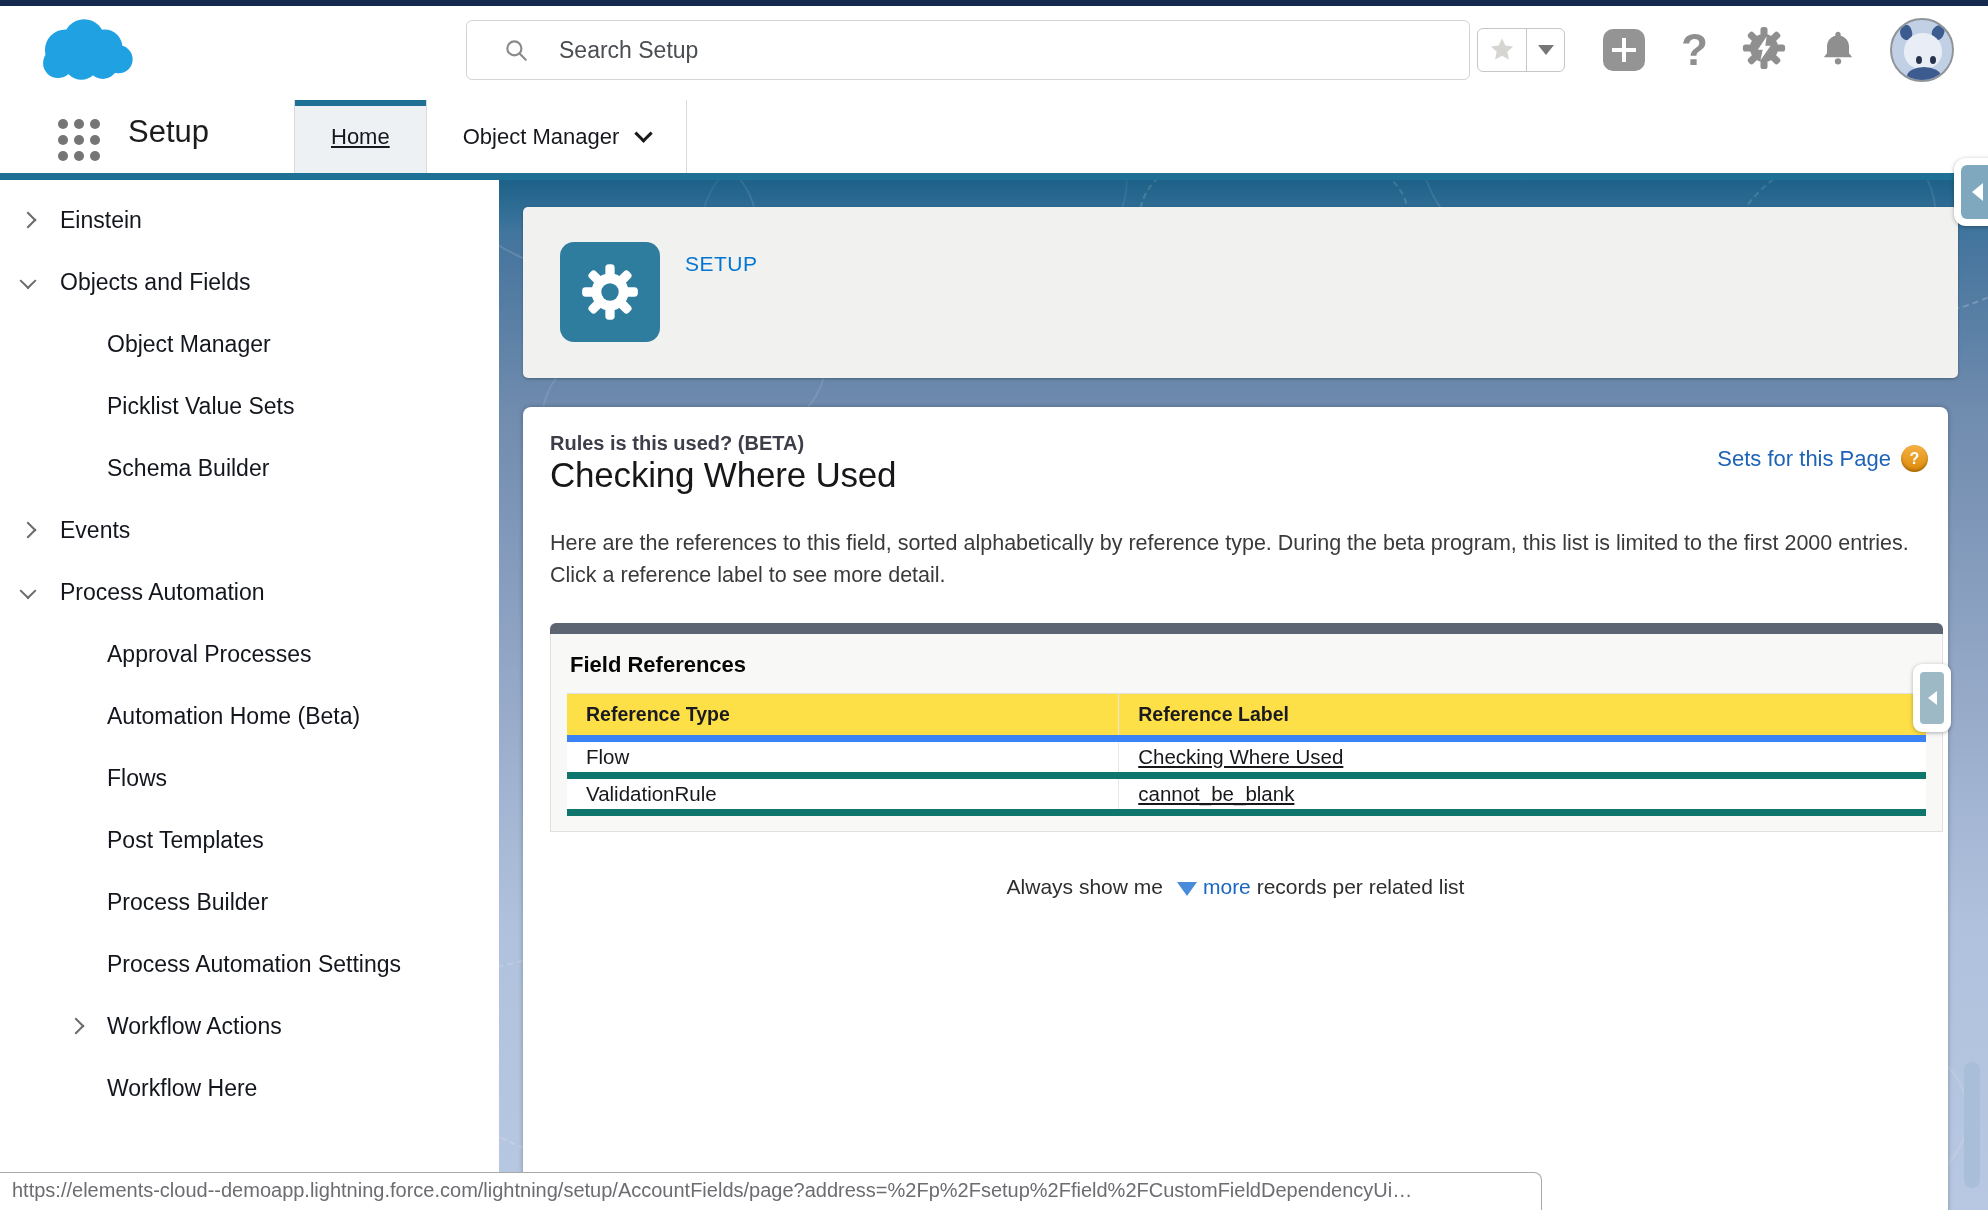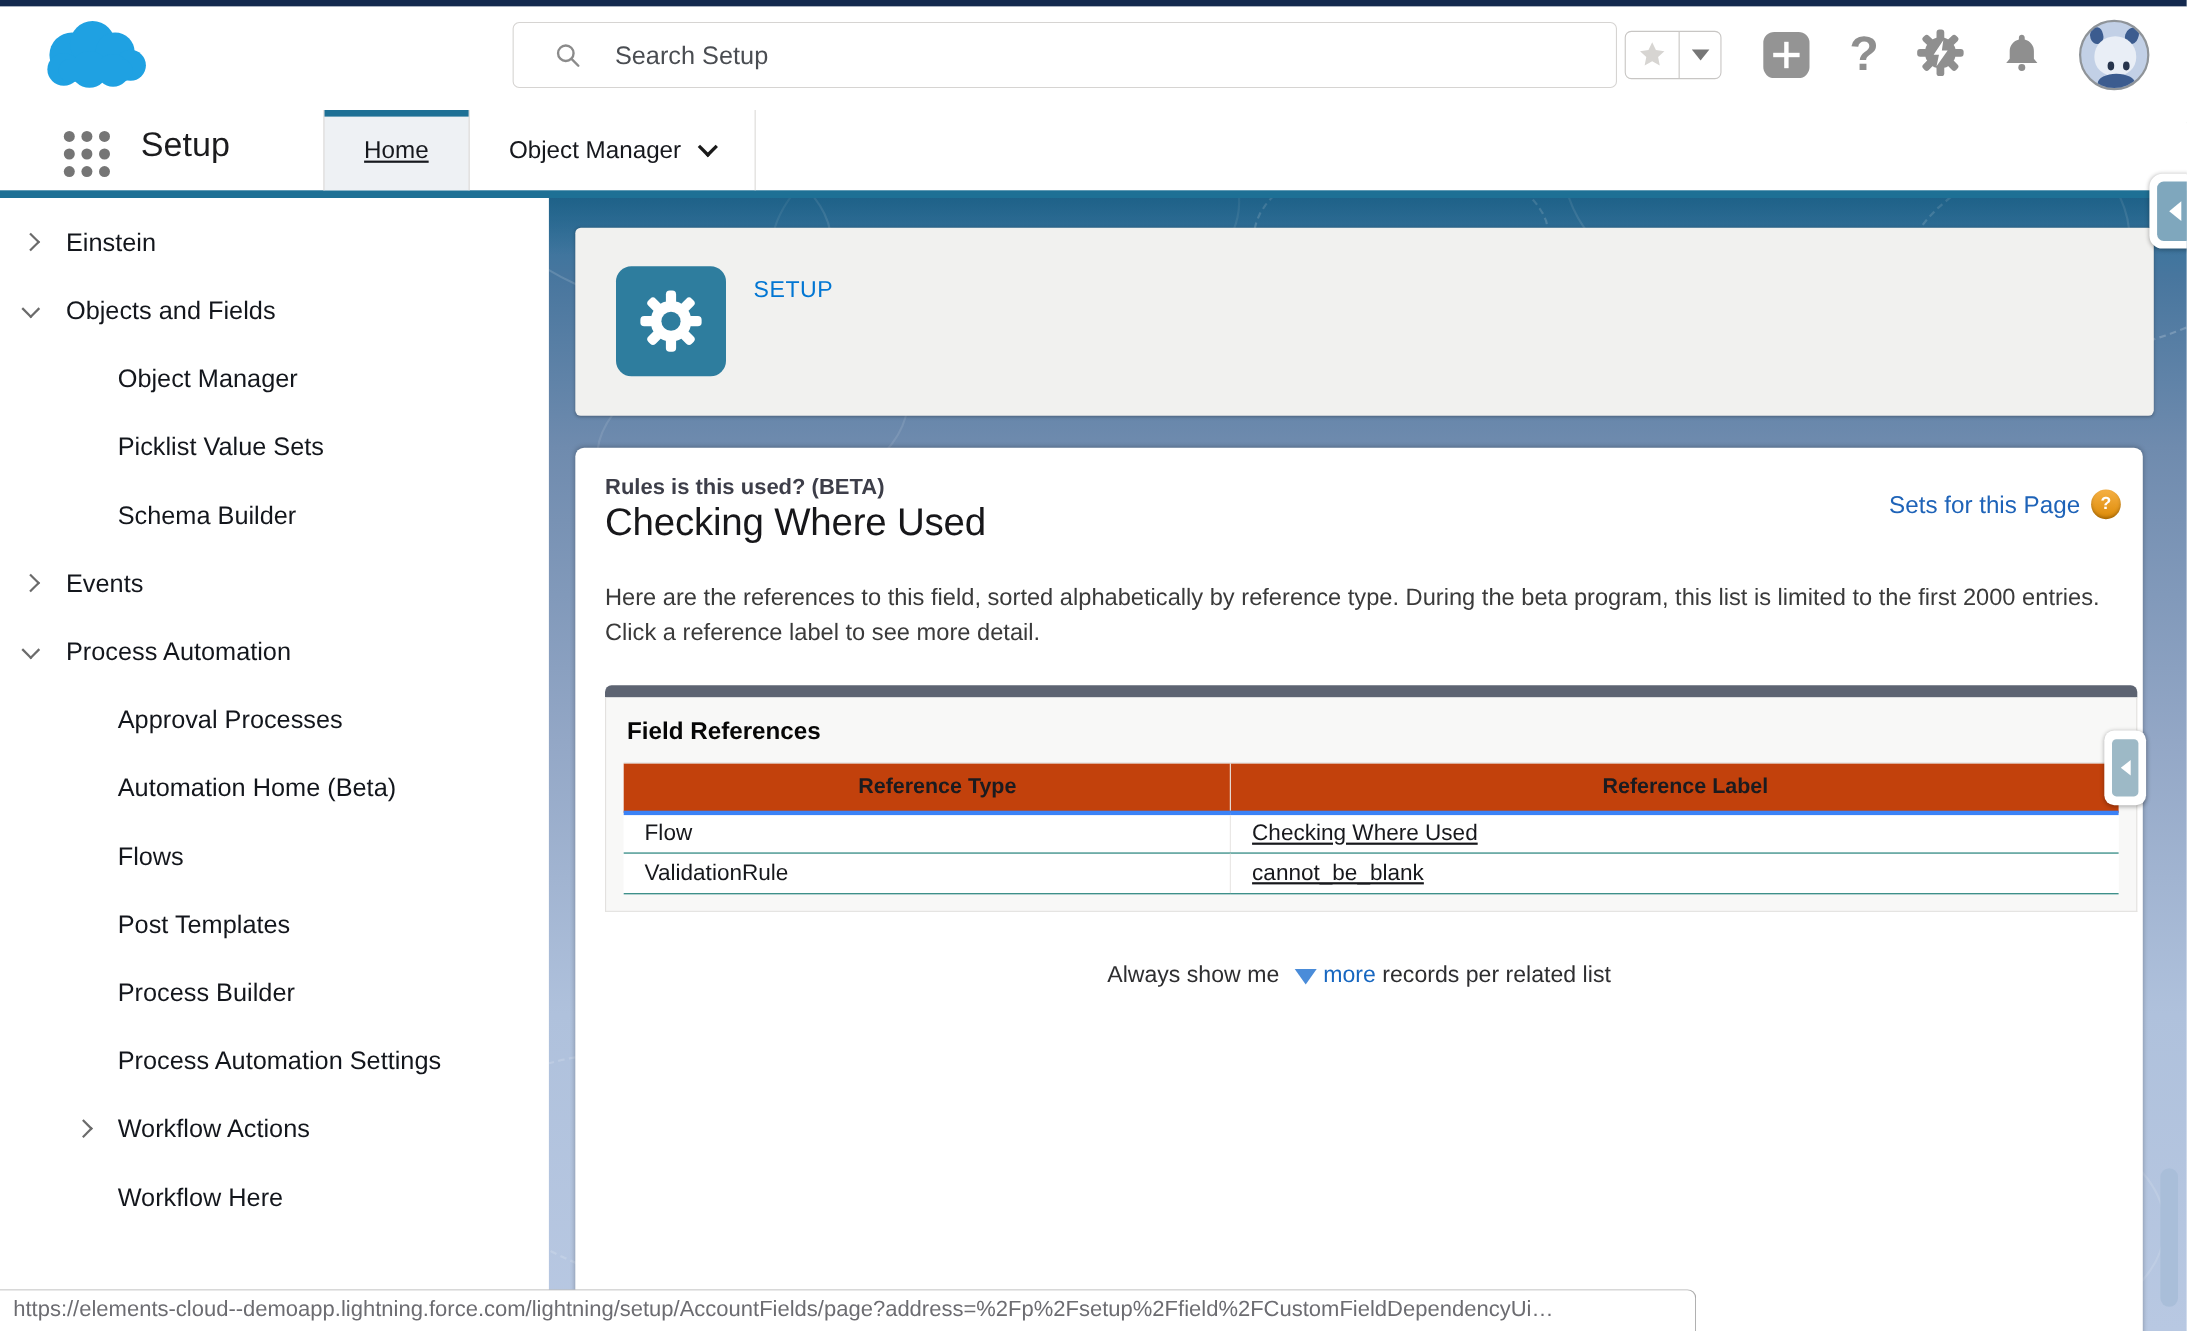--- a/index.html
+++ b/index.html
@@ -88,22 +88,22 @@
   .help { position:absolute; right:20px; top:38px; display:flex; align-items:center; }
   .help-link { font-size:22px; color:#1e63b8; cursor:pointer; }
   .q-badge { margin-left:10px; width:27px; height:27px; border-radius:50%; background:linear-gradient(180deg,#f5b044,#dd8a06); color:#fff; font-weight:bold; font-size:16px; display:grid; place-items:center; box-shadow:inset 0 -2px 3px rgba(0,0,0,.25); }
   .desc { position:absolute; left:27px; top:120px; width:1380px; font-size:21.5px; line-height:32px; color:#3a3a3a; }
   
   .panel { position:absolute; left:27px; top:216px; width:1393px; }
   .panel-bar { height:11px; background:#5d6472; border-radius:6px 6px 0 0; }
   .panel-body { border:1px solid #e3e1df; border-top:none; background:#f8f8f7; padding:12px 16px 15px 16px; position:relative; }
   .panel-title { font-size:22px; font-weight:bold; color:#060606; margin:6px 0 15px 3px; }
   table.refs { width:100%; border-collapse:collapse; background:#fff; }
-  table.refs th { background:#c2410c; border-top:1px solid #e2e0de; border-bottom:4px solid #3b82f6; text-align:center; font-weight:bold; font-size:19.5px; color:#1b1b1f; height:45px; padding-left:19px; }
-  table.refs td { height:37px; padding-left:19px; font-size:20.5px; color:#17181c; border-bottom:1px solid #0f766e; background:#fff; }
+  table.refs th { background:#fde047; border-top:1px solid #e2e0de; border-bottom:7px solid #3b82f6; text-align:left; font-weight:bold; font-size:19.5px; color:#1b1b1f; height:45px; padding-left:19px; }
+  table.refs td { height:37px; padding-left:19px; font-size:20.5px; color:#17181c; border-bottom:7px solid #0f766e; background:#fff; }
   table.refs th + th, table.refs td + td { border-left:1px solid #e8e6e4; }
   .col-type { width:40.6%; } .col-label { width:59.4%; }
   .ref-link { color:#17181c; text-decoration:underline; cursor:pointer; }
   .panel-tab { position:absolute; right:-9px; top:30px; width:38px; height:68px; background:#fff; border-radius:9px; box-shadow:0 1px 4px rgba(0,0,0,.3); }
   .panel-tab .sq { position:absolute; left:7px; top:8px; bottom:8px; right:7px; background:#9db9c6; border-radius:4px; display:grid; place-items:center; }
   .panel-tab .tri-left { border-top-width:7px; border-bottom-width:7px; border-right-width:9px; }
   
   .footer-note { position:absolute; left:0; right:0; top:468px; text-align:center; font-size:21px; color:#2e2e30; }
   .tri-down-blue { display:inline-block; width:0; height:0; border-left:10px solid transparent; border-right:10px solid transparent; border-top:14px solid #4a8cd9; margin:0 6px 0 14px; vertical-align:-2px; }
   .more-link { color:#1767c0; cursor:pointer; }

